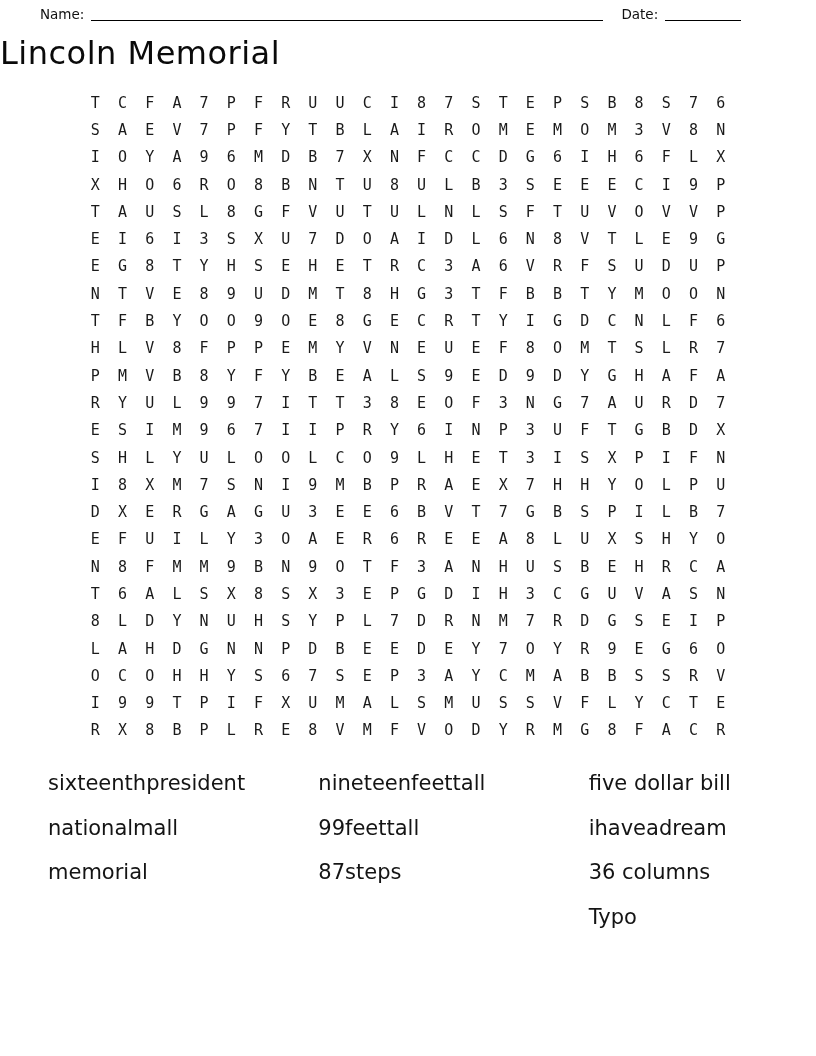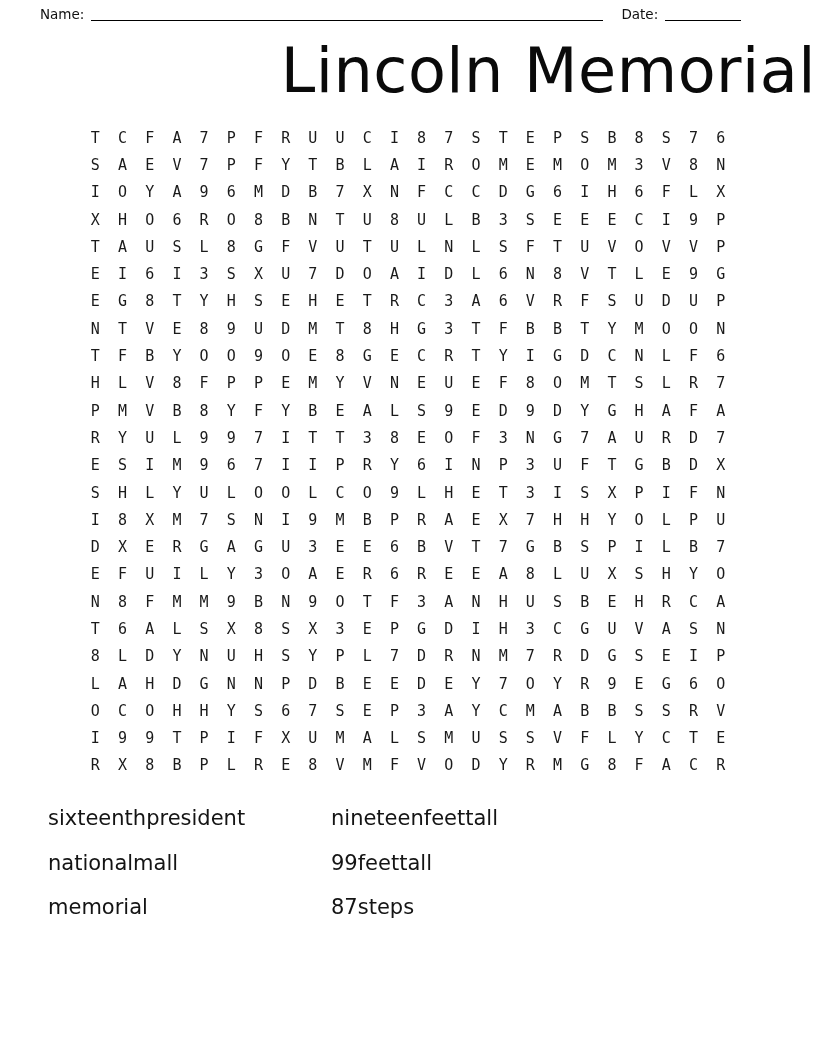--- a/index.html
+++ b/index.html
@@ -35,22 +35,22 @@
     margin: 0 18px 1px 7px;
     max-width: 512px;
   }
   .date-line {
     width: 76px;
     margin: 0 0 1px 7px;
   }
 
   
   .page-title {
-    text-align: right;
-    font-size: 62px;
+    text-align: left;
+    font-size: 32px;
     font-weight: 400;
     margin: 12px 0 0 0;
     letter-spacing: 0.5px;
     color: #0a0a0a;
   }
 
   
   .grid {
     margin: 17px auto 0 auto;
     width: -moz-fit-content;
@@ -733,13 +733,19 @@
     <div class="word-col">
       <div class="word-item">sixteenthpresident</div>
       <div class="word-item">nationalmall</div>
       <div class="word-item">memorial</div>
     </div>
     <div class="word-col">
       <div class="word-item">nineteenfeettall</div>
       <div class="word-item">99feettall</div>
       <div class="word-item">87steps</div>
     </div>
+    <div class="word-col">
+      <div class="word-item">five dollar bill</div>
+      <div class="word-item">ihaveadream</div>
+      <div class="word-item">36 columns</div>
+      <div class="word-item">Typo</div>
+    </div>
   </div>
 
 </body></html>

